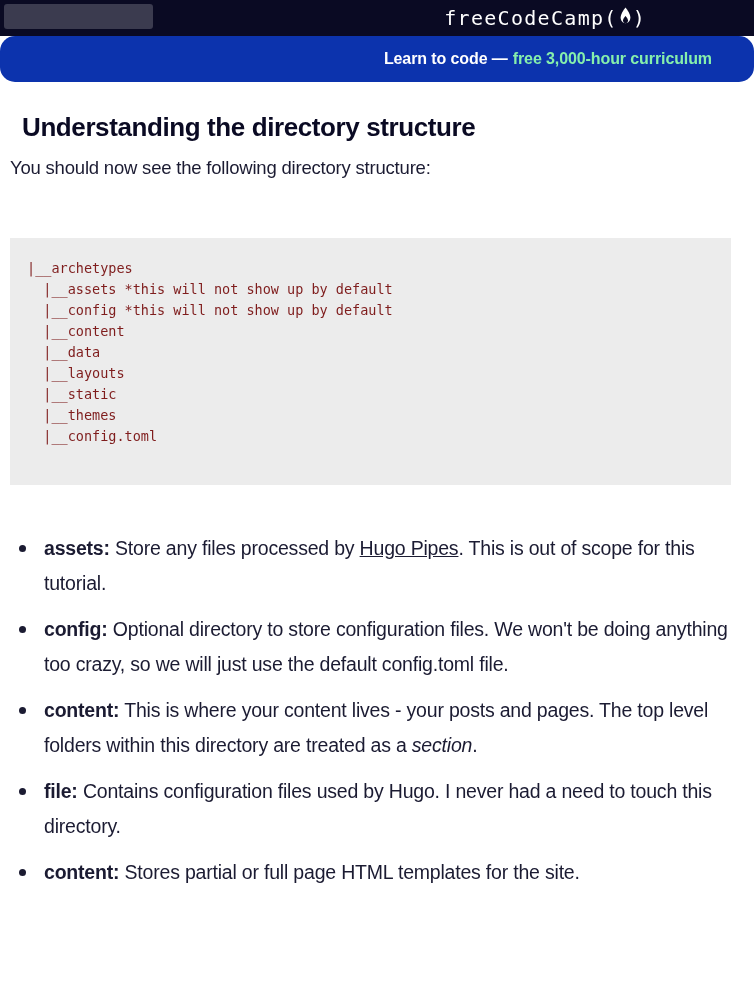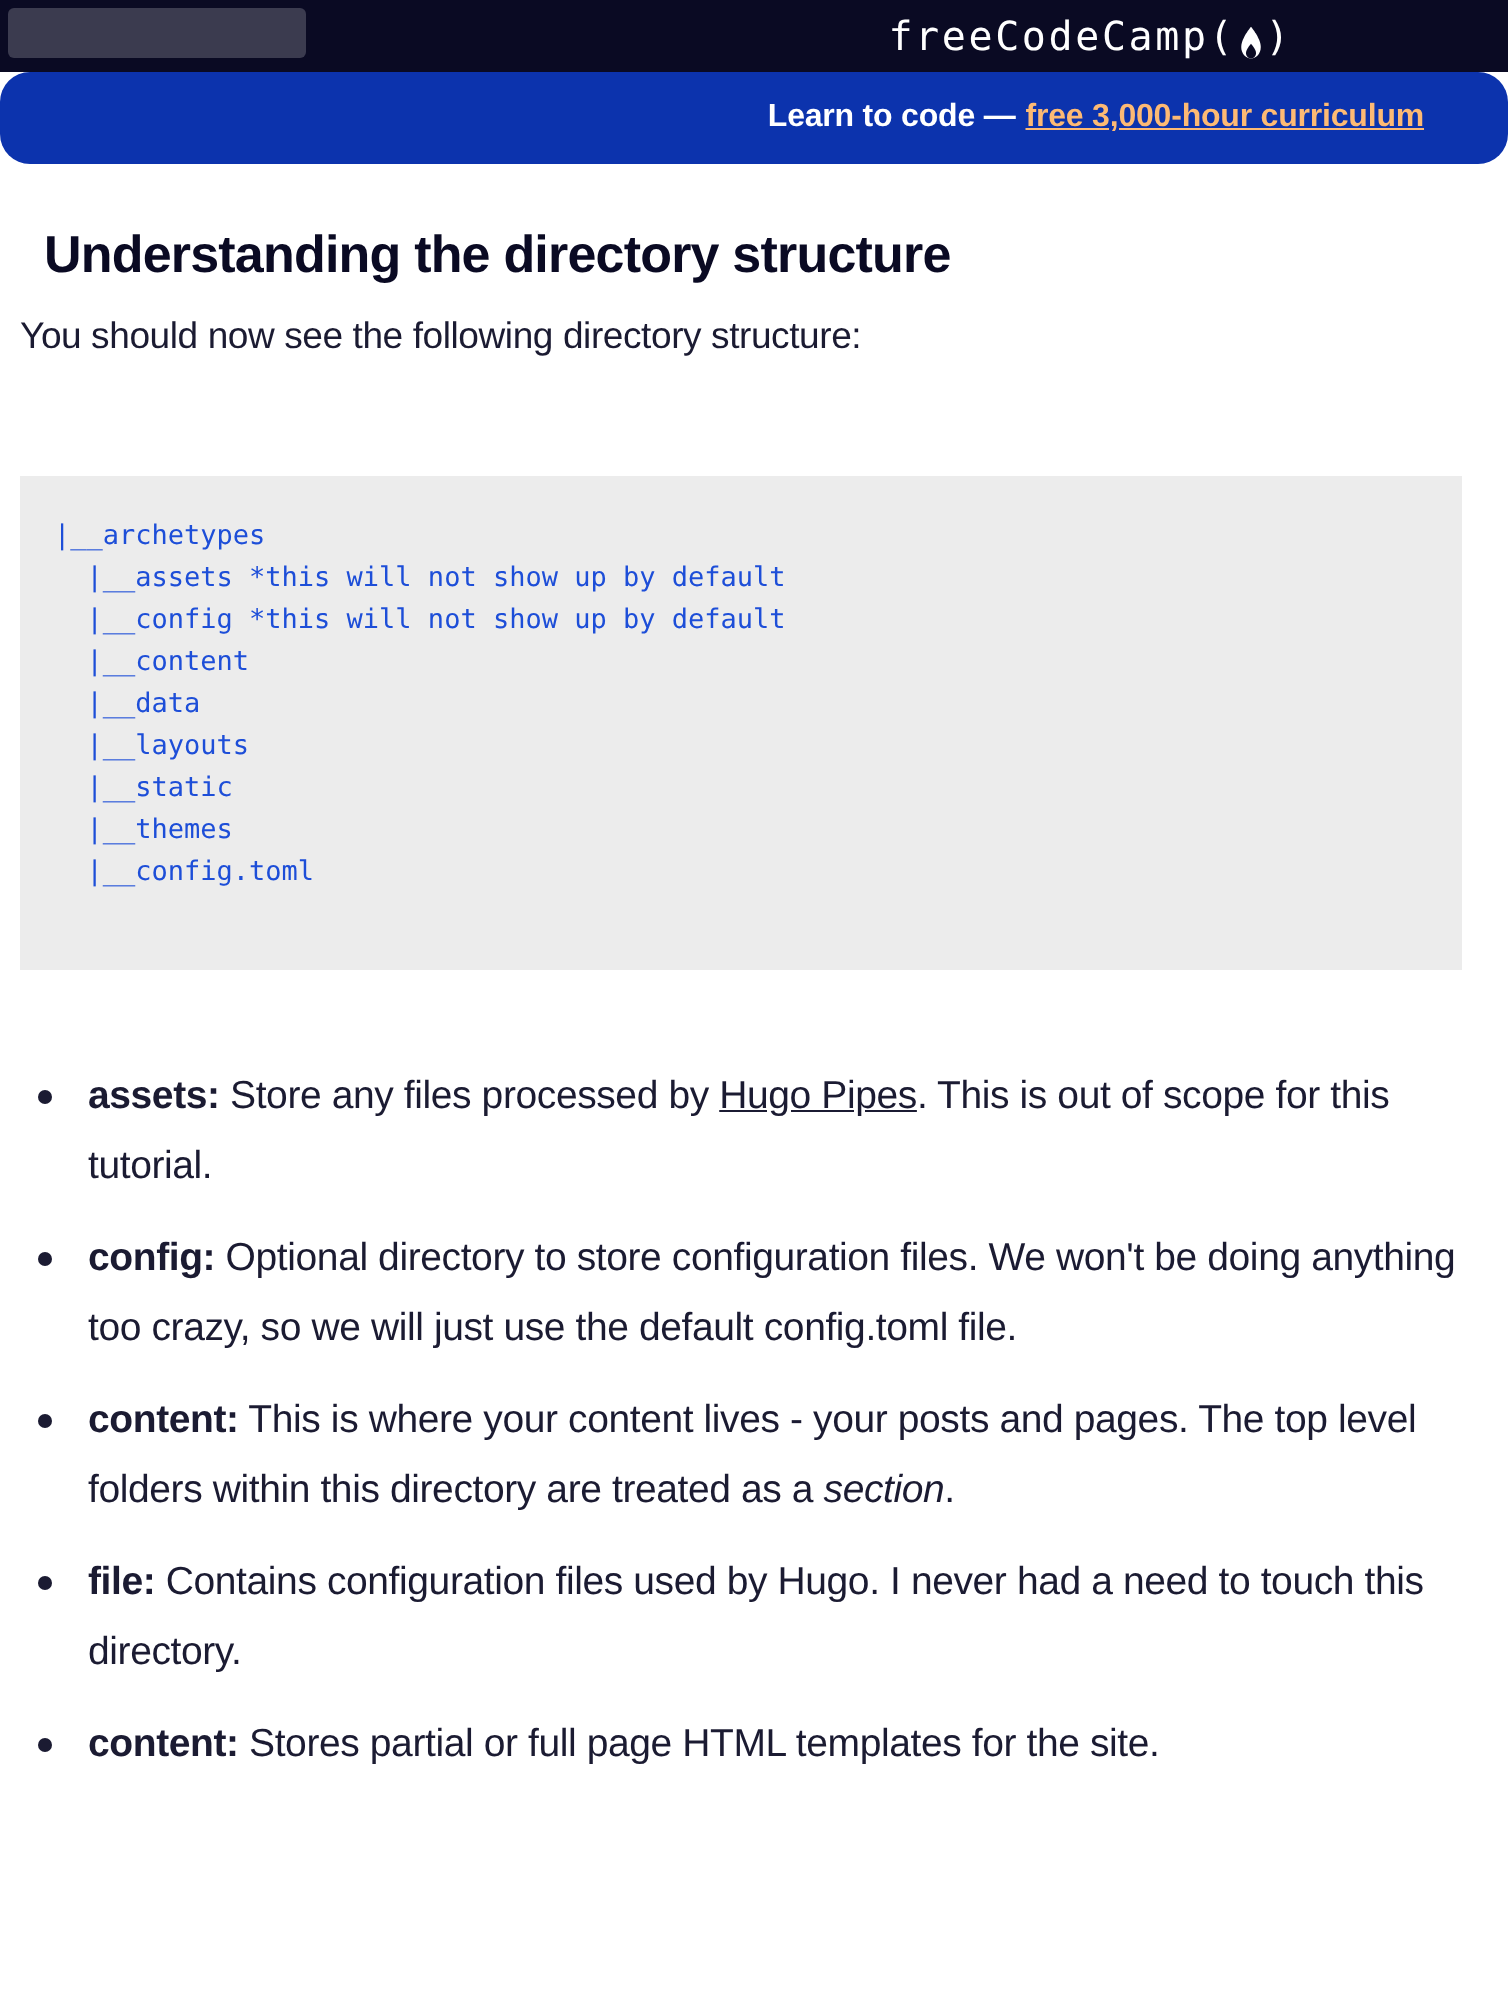--- a/index.html
+++ b/index.html
@@ -29,21 +29,21 @@
     height: 25px;
     background: #3b3b4f;
     border-radius: 3px;
   }
   .logo {
     position: absolute;
     top: 50%;
     right: 108px;
     transform: translateY(-50%);
     display: flex;
-    align-items: flex-end;
+    align-items: flex-start;
     color: #ffffff;
     font-family: "DejaVu Sans Mono", monospace;
     font-size: 20px;
     letter-spacing: 1.3px;
     white-space: nowrap;
     cursor: pointer;
   }
   .logo .flame {
     width: 13px;
     height: 17px;
@@ -59,22 +59,21 @@
     align-items: center;
     justify-content: flex-end;
     padding-right: 42px;
     box-sizing: border-box;
     font-size: 16px;
     font-weight: 700;
     letter-spacing: -0.1px;
     border-radius: 15px;
   }
   .banner a {
-    color: #fdba74;
-    text-decoration: underline;
+    color: #86efac;
     margin-left: 5px;
     cursor: pointer;
   }
 
   
   main {
     margin: 0 23px 0 10px;
   }
   h1.page-title {
     margin: 30px 0 0 12px;
@@ -91,21 +90,21 @@
     letter-spacing: -0.2px;
   }
 
   pre.code-block {
     margin: 57px 0 0 0;
     background: #ececec;
     padding: 20px 16px 38px 17px;
     font-family: "DejaVu Sans Mono", monospace;
     font-size: 13.5px;
     line-height: 21px;
-    color: #1d4ed8;
+    color: #7f1d1d;
     white-space: pre;
     overflow: hidden;
   }
 
   ul.dir-list {
     margin: 46px 0 0 0;
     padding: 0;
     list-style: none;
     font-size: 19.5px;
     line-height: 35px;

